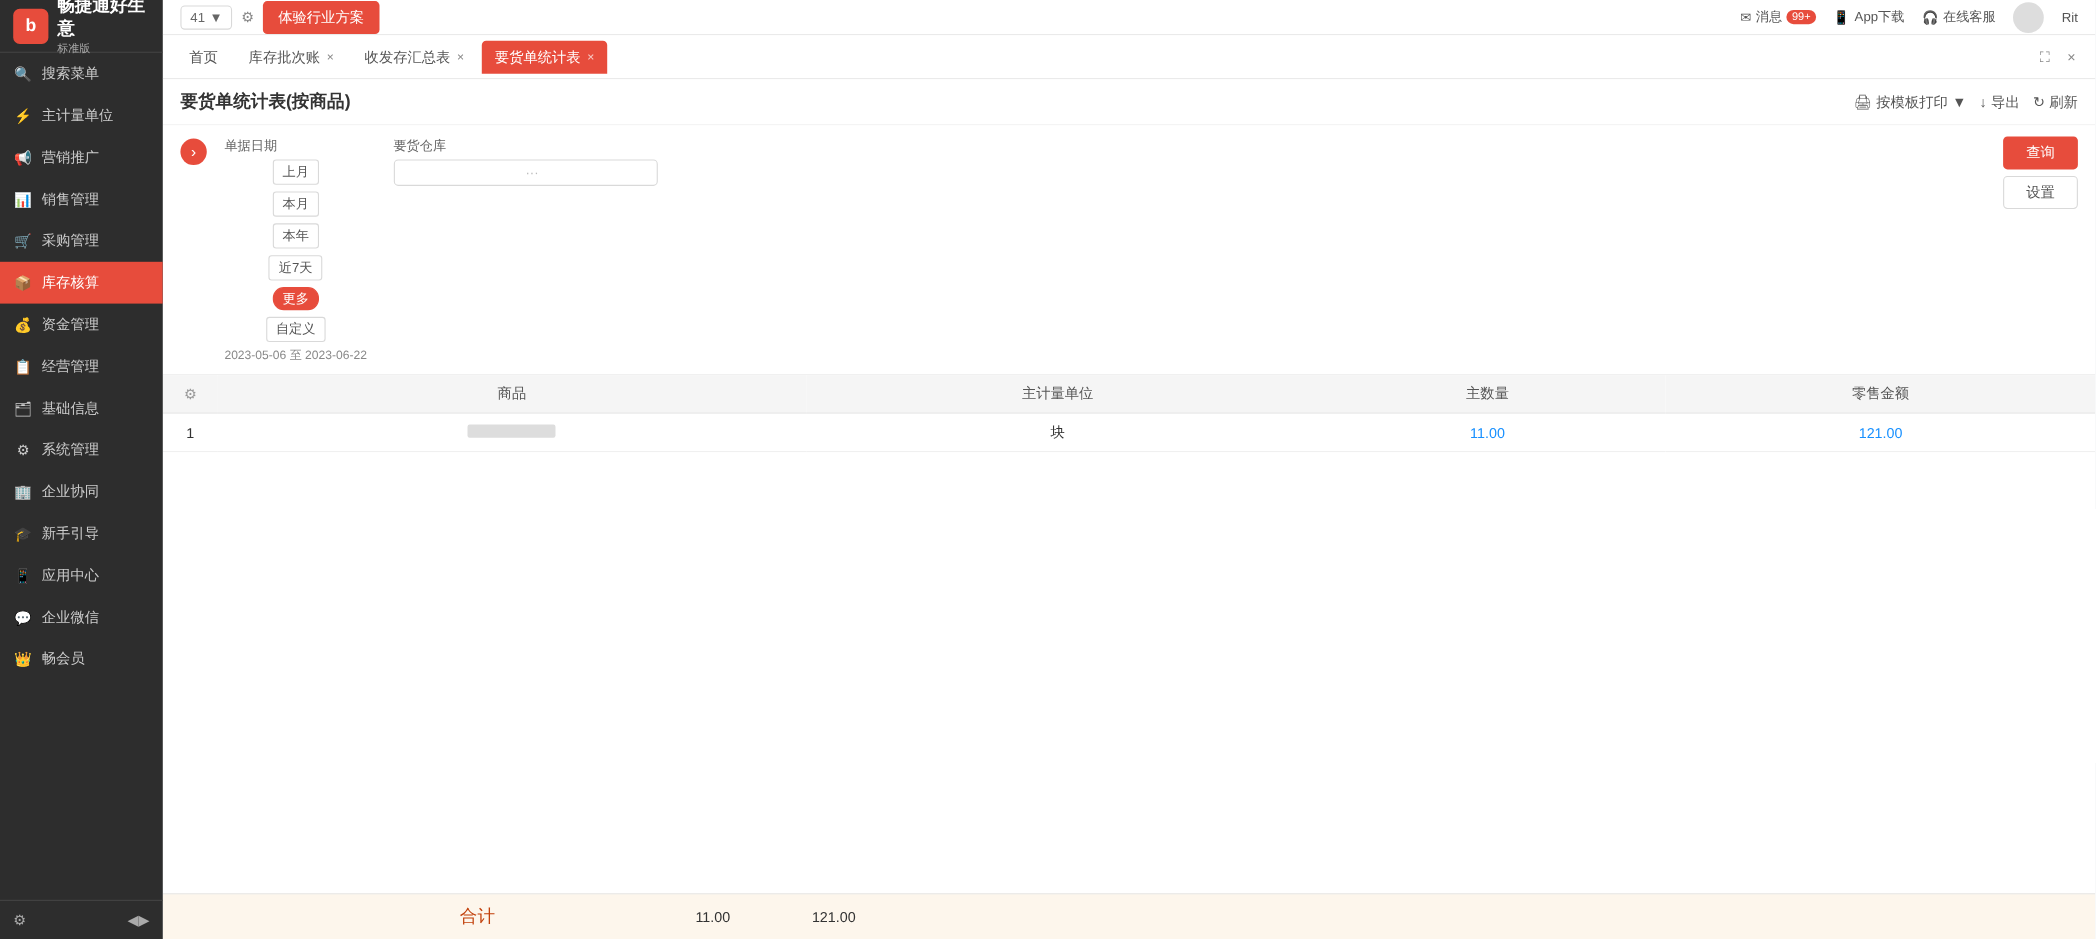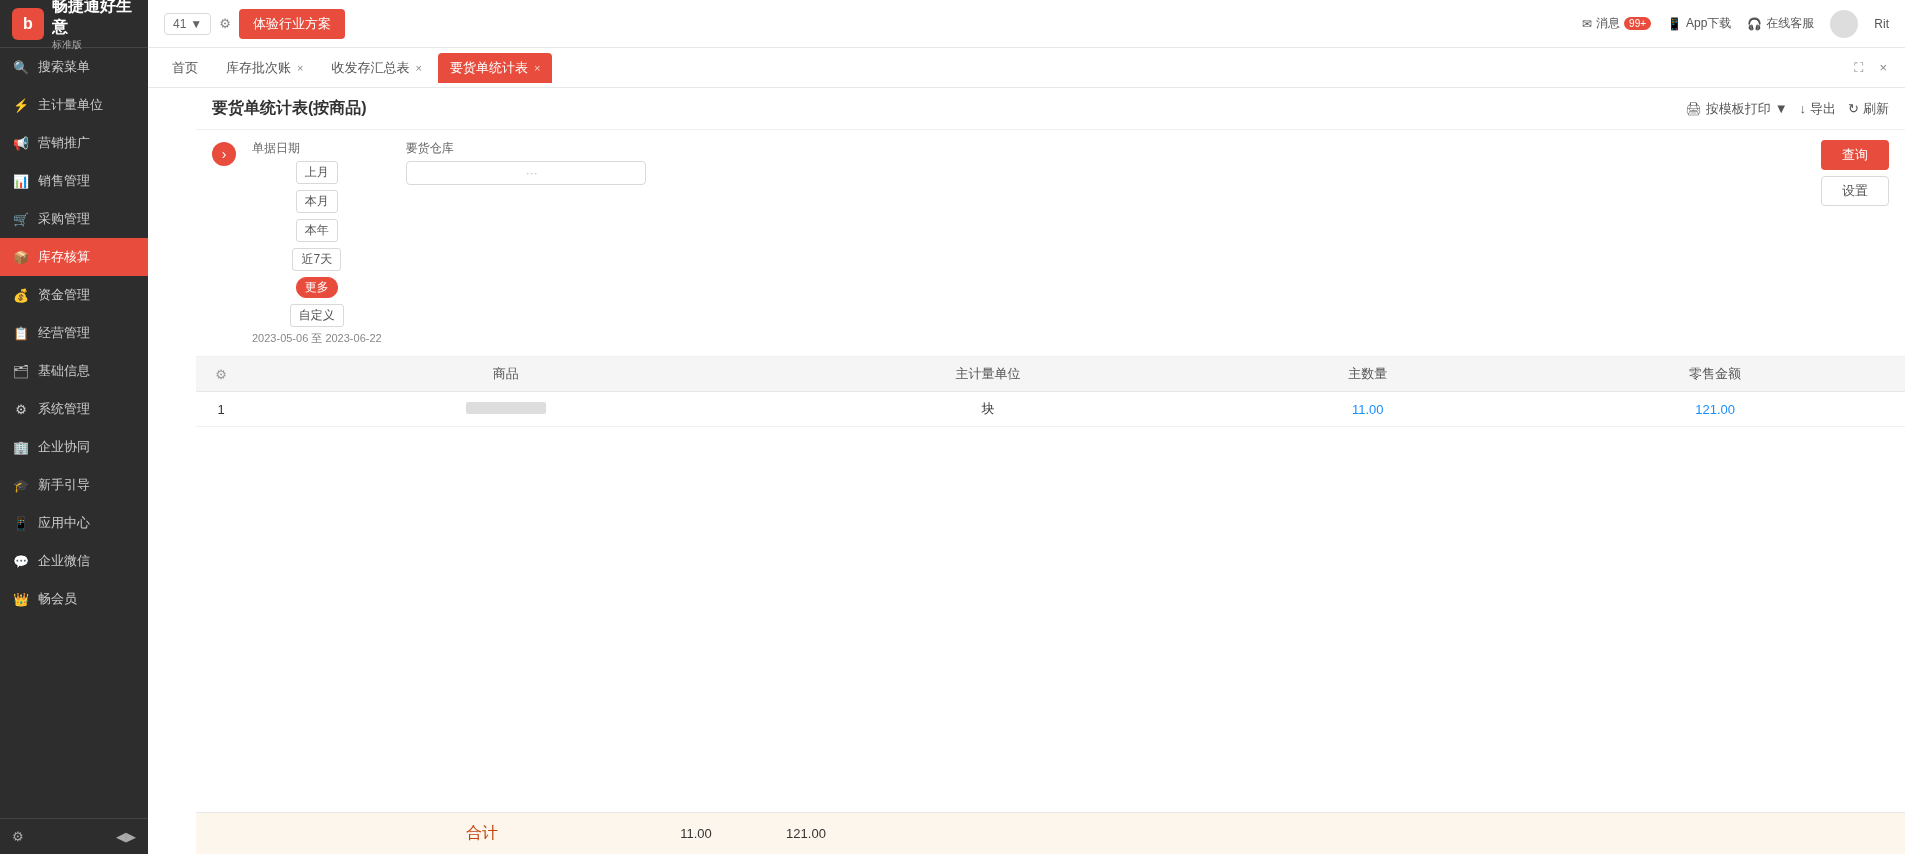--- a/index.html
+++ b/index.html
@@ -85,21 +85,21 @@
       height: 100%;
       overflow: hidden;
     }
 
     
     .topbar {
       background: #fff;
       display: flex;
       align-items: center;
       padding: 0 16px;
-      height: 48px;
+      height: 32px;
       border-bottom: 1px solid #e8e8e8;
       flex-shrink: 0;
       gap: 12px;
     }
     .topbar-left {
       display: flex;
       align-items: center;
       gap: 8px;
       flex: 1;
     }
@@ -197,21 +197,20 @@
     }
 
     
     .content {
       flex: 1;
       background: #fff;
       display: flex;
       flex-direction: column;
       overflow: hidden;
       position: relative;
-      padding-left: 48px;
     }
 
     
     .page-header {
       display: flex;
       align-items: center;
       justify-content: space-between;
       padding: 10px 16px;
       border-bottom: 1px solid #f0f0f0;
       flex-shrink: 0;

